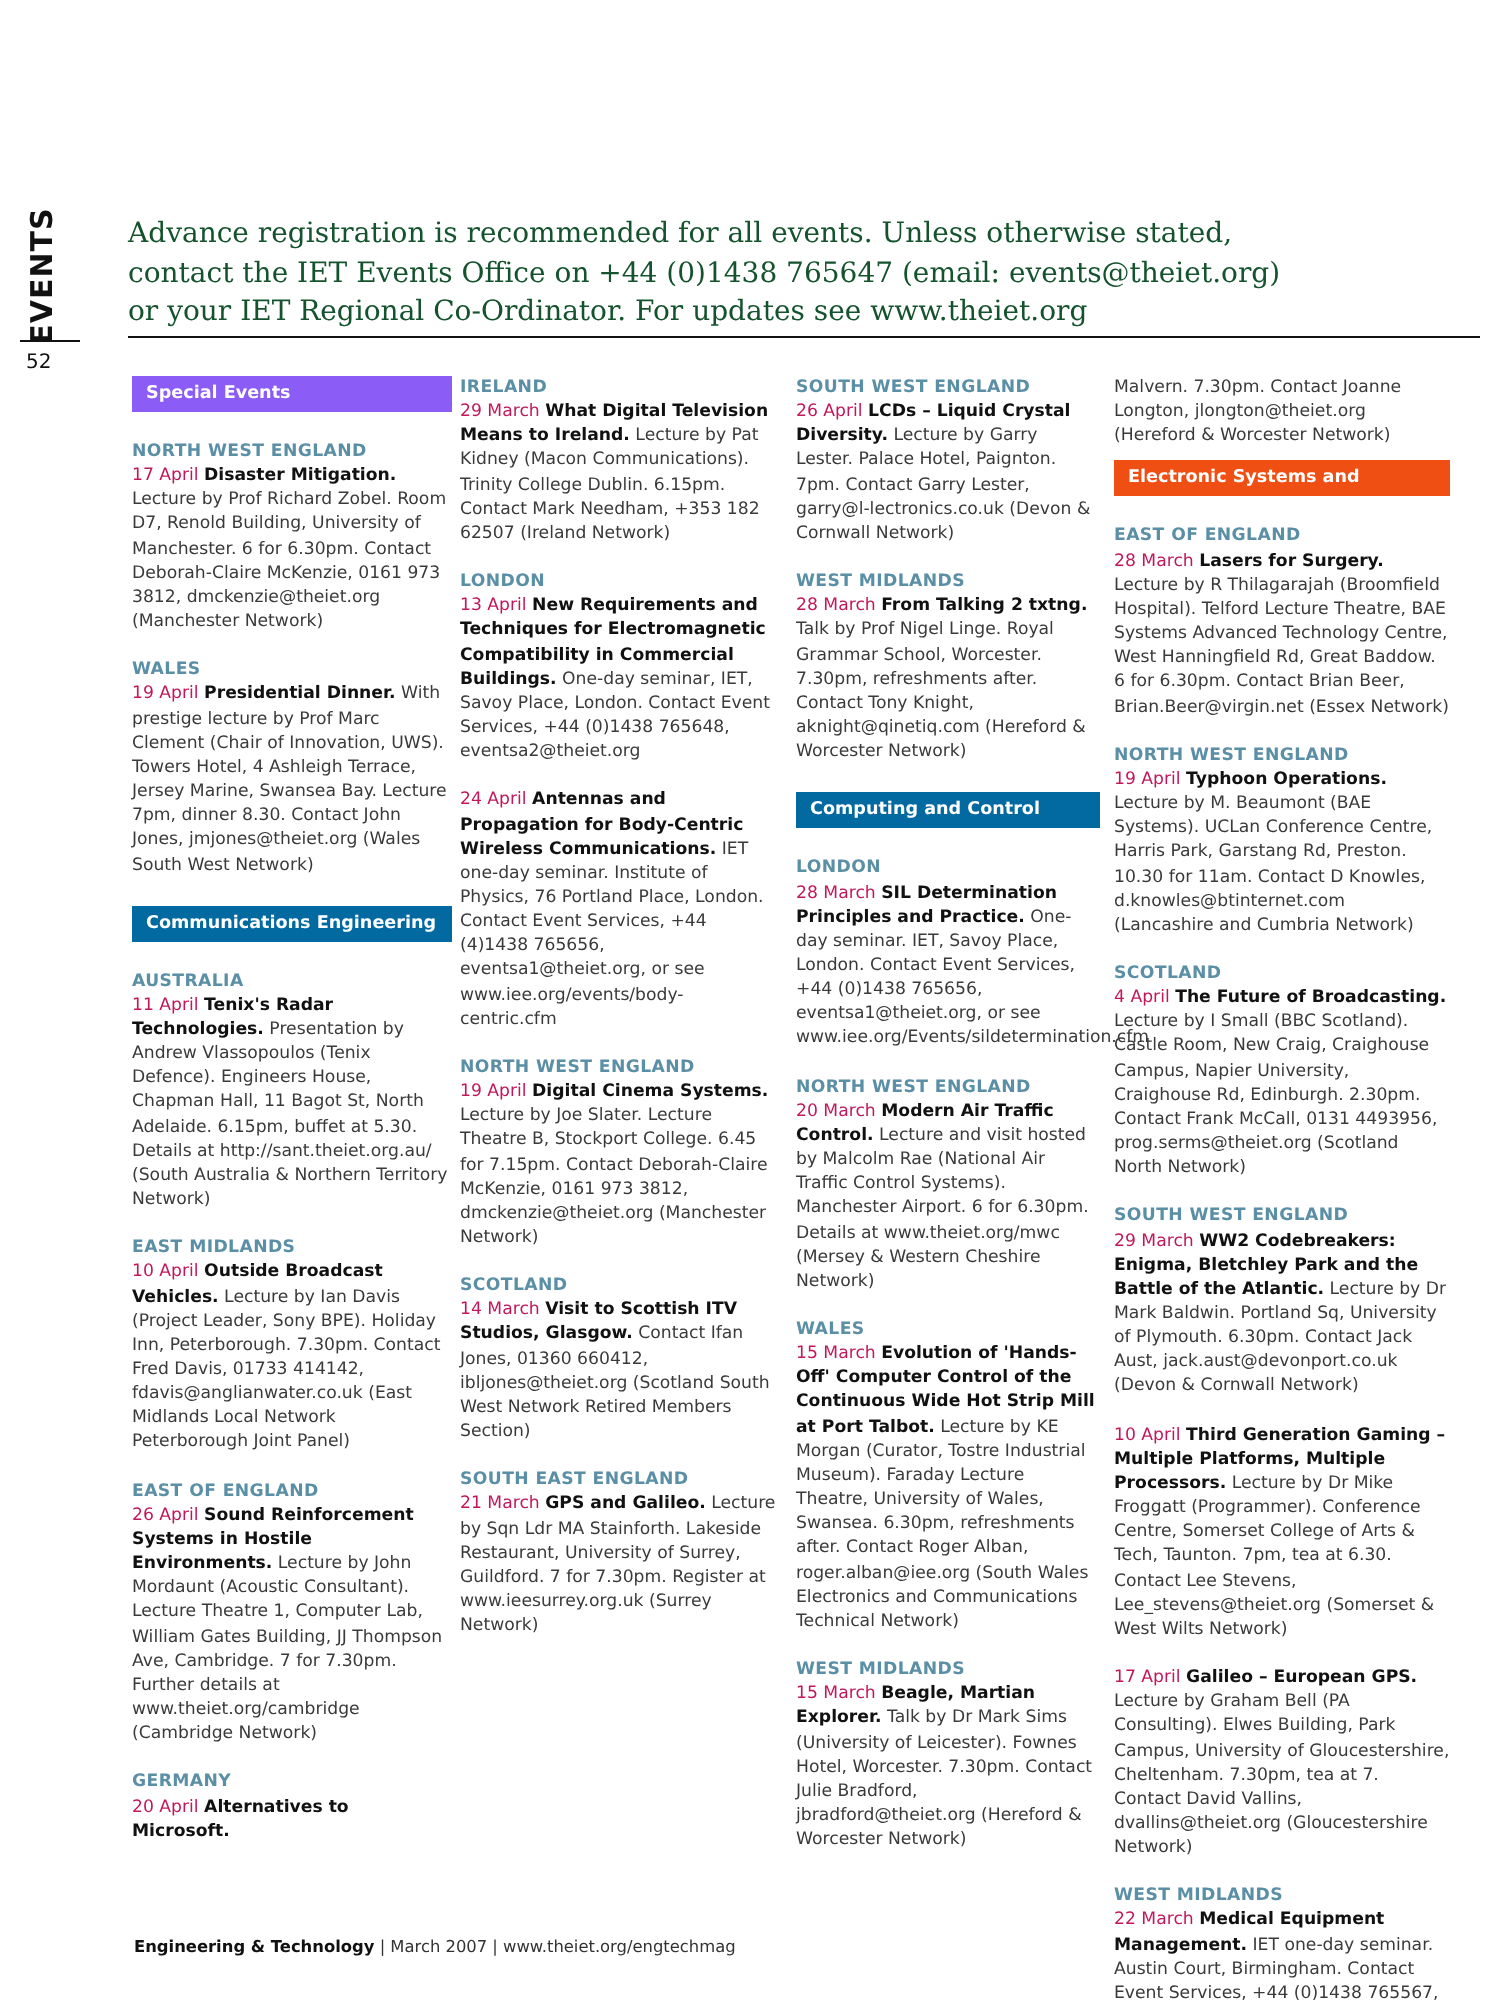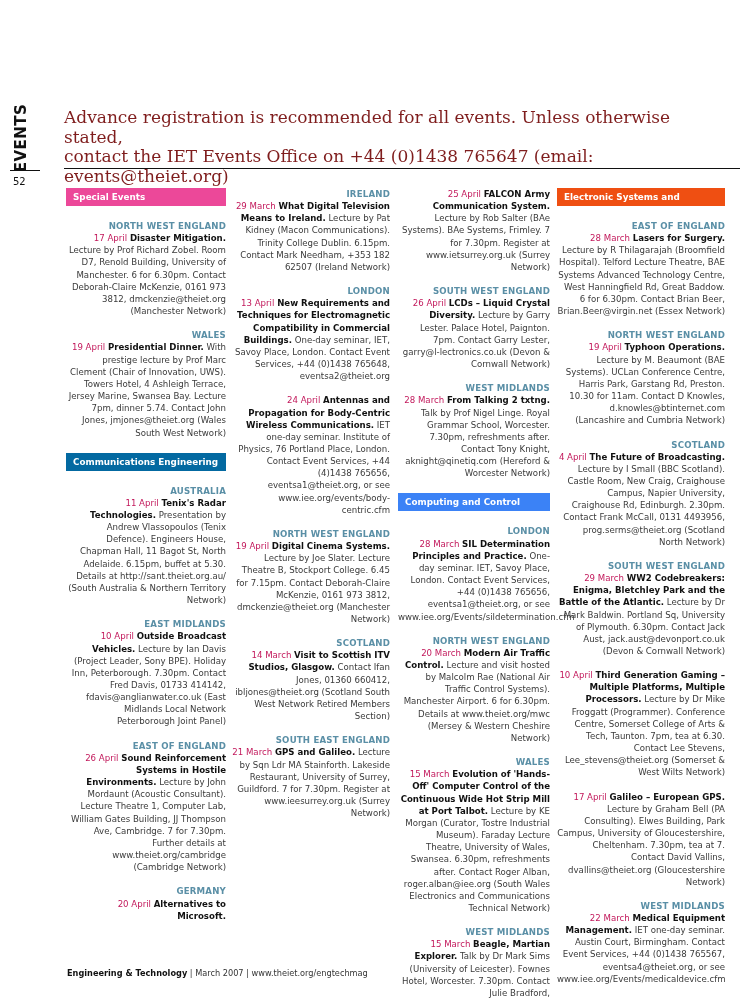--- a/index.html
+++ b/index.html
@@ -4,69 +4,70 @@
 <style>
   html, body { margin:0; padding:0; background:#fff; }
   body { width:755px; height:1000px; position:relative; overflow:hidden;
          font-family:"DejaVu Sans", sans-serif; color:#333; }
   .side-label { position:absolute; left:6px; top:108px; width:30px; height:60px; }
   .side-label span { position:absolute; left:50%; top:50%; transform:translate(-50%,-50%) rotate(-90deg);
          font-family:"DejaVu Sans", sans-serif; font-weight:bold; font-size:15px; letter-spacing:0.5px; color:#111; white-space:nowrap; }
   .side-rule { position:absolute; left:10px; top:170px; width:30px; border-top:1.5px solid #111; }
   .page-num { position:absolute; left:13px; top:176px; font-size:10px; color:#111; }
   .intro { position:absolute; left:64px; top:108px; width:640px;
-           font-family:"DejaVu Serif", serif; font-size:17px; line-height:19.5px; color:#7f1d1d; }
+           font-family:"DejaVu Serif", serif; font-size:14px; line-height:19.5px; color:#14532d; }
   .intro p { margin:0; }
   .top-rule { position:absolute; left:64px; top:168px; width:676px; border-top:1.5px solid #111; }
 
   .col { position:absolute; top:188px; font-size:8.6px; line-height:12.15px; color:#3a3a3a; }
   .col1 { left:66px; width:160px; }
   .col2 { left:230px; width:160px; }
   .col3 { left:398px; width:152px; }
   .col4 { left:557px; width:168px; }
 
   .section-bar { color:#fff; font-weight:bold; font-size:8.8px; padding:0 0 0 7px; height:18px; line-height:18px; margin:0 0 14px 0; }
-  .bar-dark { background:#ec4899; }
+  .bar-dark { background:#8b5cf6; }
   .bar-green { background:#0369a1; }
-  .bar-maroon { background:#3b82f6; }
+  .bar-maroon { background:#0369a1; }
   .bar-orange { background:#ef4f12; }
 
   .region { color:#5a8fa6; font-weight:bold; font-size:8.6px; letter-spacing:0.2px; }
-  .event { margin:0 0 12px 0;text-align:right; }
+  .event { margin:0 0 12px 0; }
   .date { color:#c2185b; }
   .title { color:#111; font-weight:bold; }
   .body-t { color:#3a3a3a; }
 
   .footer { position:absolute; left:67px; top:968px; font-size:8.2px; color:#333; }
   .footer b { color:#111; }
 </style>
 </head>
 <body>
 
 <div class="side-label">
     <span>EVENTS</span>
   </div>
 <div class="side-rule"></div>
 <div class="page-num">52</div>
 
 <div class="intro">
   <p>Advance registration is recommended for all events. Unless otherwise stated,</p>
   <p>contact the IET Events Office on +44 (0)1438 765647 (email: events@theiet.org)</p>
+  <p>or your IET Regional Co-Ordinator. For updates see www.theiet.org</p>
 </div>
 <div class="top-rule"></div>
 
 <div class="col col1">
   <div class="section-bar bar-dark">Special Events</div>
   <div class="event">
     <div class="region">NORTH WEST ENGLAND</div>
     <span class="date">17 April</span> <span class="title">Disaster Mitigation.</span><span class="body-t"> Lecture by Prof Richard Zobel. Room D7, Renold Building, University of Manchester. 6 for 6.30pm. Contact Deborah-Claire McKenzie, 0161 973 3812, dmckenzie@theiet.org (Manchester Network)</span>
   </div>
   <div class="event" style="margin-bottom:14px">
     <div class="region">WALES</div>
-    <span class="date">19 April</span> <span class="title">Presidential Dinner.</span><span class="body-t"> With prestige lecture by Prof Marc Clement (Chair of Innovation, UWS). Towers Hotel, 4 Ashleigh Terrace, Jersey Marine, Swansea Bay. Lecture 7pm, dinner 5.74. Contact John Jones, jmjones@theiet.org (Wales South West Network)</span>
+    <span class="date">19 April</span> <span class="title">Presidential Dinner.</span><span class="body-t"> With prestige lecture by Prof Marc Clement (Chair of Innovation, UWS). Towers Hotel, 4 Ashleigh Terrace, Jersey Marine, Swansea Bay. Lecture 7pm, dinner 8.30. Contact John Jones, jmjones@theiet.org (Wales South West Network)</span>
   </div>
   <div class="section-bar bar-green">Communications Engineering</div>
   <div class="event">
     <div class="region">AUSTRALIA</div>
     <span class="date">11 April</span> <span class="title">Tenix's Radar Technologies.</span><span class="body-t"> Presentation by Andrew Vlassopoulos (Tenix Defence). Engineers House, Chapman Hall, 11 Bagot St, North Adelaide. 6.15pm, buffet at 5.30. Details at http://sant.theiet.org.au/ (South Australia &amp; Northern Territory Network)</span>
   </div>
   <div class="event">
     <div class="region">EAST MIDLANDS</div>
     <span class="date">10 April</span> <span class="title">Outside Broadcast Vehicles.</span><span class="body-t"> Lecture by Ian Davis (Project Leader, Sony BPE). Holiday Inn, Peterborough. 7.30pm. Contact Fred Davis, 01733 414142, fdavis@anglianwater.co.uk (East Midlands Local Network Peterborough Joint Panel)</span>
   </div>
@@ -102,23 +103,20 @@
   </div>
   <div class="event">
     <div class="region">SOUTH EAST ENGLAND</div>
     <span class="date">21 March</span> <span class="title">GPS and Galileo.</span><span class="body-t"> Lecture by Sqn Ldr MA Stainforth. Lakeside Restaurant, University of Surrey, Guildford. 7 for 7.30pm. Register at www.ieesurrey.org.uk (Surrey Network)</span>
   </div>
 
 </div>
 
 <div class="col col3">
   <div class="event">
-    <span class="date">25 April</span> <span class="title">FALCON Army Communication System.</span><span class="body-t"> Lecture by Rob Salter (BAe Systems). BAe Systems, Frimley. 7 for 7.30pm. Register at www.ietsurrey.org.uk (Surrey Network)</span>
-  </div>
-  <div class="event">
     <div class="region">SOUTH WEST ENGLAND</div>
     <span class="date">26 April</span> <span class="title">LCDs – Liquid Crystal Diversity.</span><span class="body-t"> Lecture by Garry Lester. Palace Hotel, Paignton. 7pm. Contact Garry Lester, garry@l-lectronics.co.uk (Devon &amp; Cornwall Network)</span>
   </div>
   <div class="event" style="margin-bottom:14px">
     <div class="region">WEST MIDLANDS</div>
     <span class="date">28 March</span> <span class="title">From Talking 2 txtng.</span><span class="body-t"> Talk by Prof Nigel Linge. Royal Grammar School, Worcester. 7.30pm, refreshments after. Contact Tony Knight, aknight@qinetiq.com (Hereford &amp; Worcester Network)</span>
   </div>
   <div class="section-bar bar-maroon">Computing and Control</div>
   <div class="event">
     <div class="region">LONDON</div>
@@ -133,20 +131,21 @@
     <span class="date">15 March</span> <span class="title">Evolution of 'Hands-Off' Computer Control of the Continuous Wide Hot Strip Mill at Port Talbot.</span><span class="body-t"> Lecture by KE Morgan (Curator, Tostre Industrial Museum). Faraday Lecture Theatre, University of Wales, Swansea. 6.30pm, refreshments after. Contact Roger Alban, roger.alban@iee.org (South Wales Electronics and Communications Technical Network)</span>
   </div>
   <div class="event">
     <div class="region">WEST MIDLANDS</div>
     <span class="date">15 March</span> <span class="title">Beagle, Martian Explorer.</span><span class="body-t"> Talk by Dr Mark Sims (University of Leicester). Fownes Hotel, Worcester. 7.30pm. Contact Julie Bradford, jbradford@theiet.org (Hereford &amp; Worcester Network)</span>
   </div>
 
 </div>
 
 <div class="col col4">
+  <div class="event" style="margin-bottom:6px">Malvern. 7.30pm. Contact Joanne Longton, jlongton@theiet.org (Hereford &amp; Worcester Network)</div>
   <div class="section-bar bar-orange">Electronic Systems and Software</div>
   <div class="event">
     <div class="region">EAST OF ENGLAND</div>
     <span class="date">28 March</span> <span class="title">Lasers for Surgery.</span><span class="body-t"> Lecture by R Thilagarajah (Broomfield Hospital). Telford Lecture Theatre, BAE Systems Advanced Technology Centre, West Hanningfield Rd, Great Baddow. 6 for 6.30pm. Contact Brian Beer, Brian.Beer@virgin.net (Essex Network)</span>
   </div>
   <div class="event">
     <div class="region">NORTH WEST ENGLAND</div>
     <span class="date">19 April</span> <span class="title">Typhoon Operations.</span><span class="body-t"> Lecture by M. Beaumont (BAE Systems). UCLan Conference Centre, Harris Park, Garstang Rd, Preston. 10.30 for 11am. Contact D Knowles, d.knowles@btinternet.com (Lancashire and Cumbria Network)</span>
   </div>
   <div class="event">

